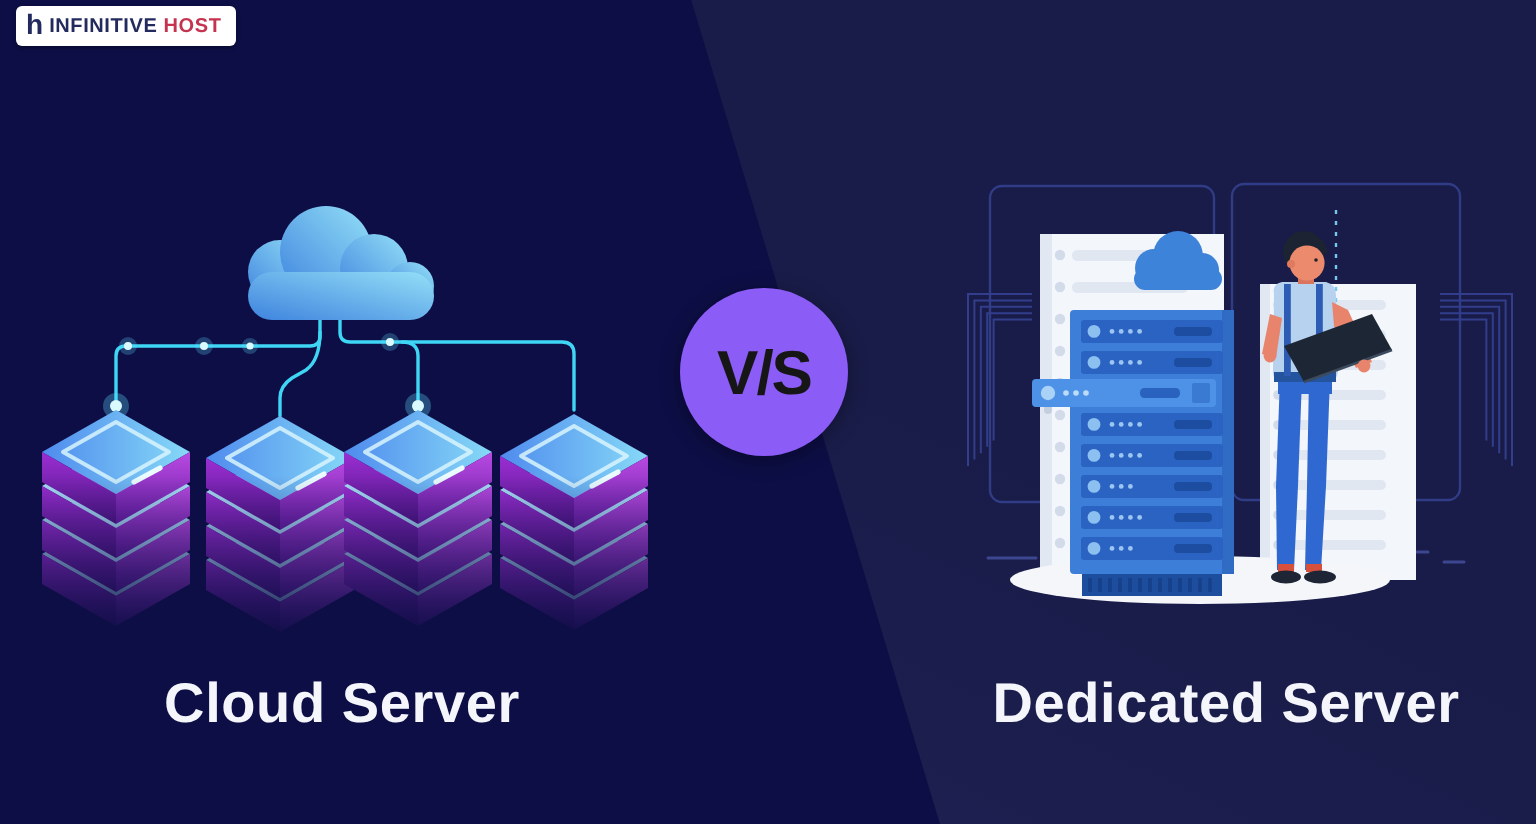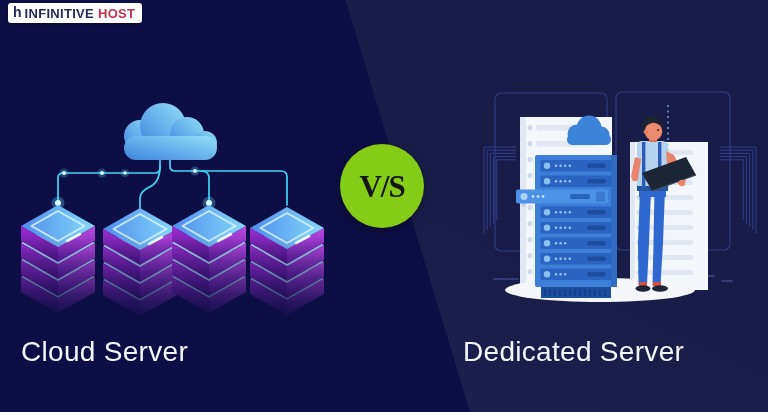--- a/index.html
+++ b/index.html
@@ -12,33 +12,32 @@
     position:absolute;inset:0;
     background:linear-gradient(205deg,#191c48 45%,#1d2050 75%,#2a2f66 100%);
     clip-path:polygon(45% 0%,100% 0%,100% 100%,61.2% 100%);
   }
   .logo{
     position:absolute;left:8px;top:3px;height:20px;background:#ffffff;
     border-radius:3px;display:flex;align-items:center;gap:3px;
     padding:0 7px 0 5px;box-shadow:0 1px 2px rgba(0,0,0,.35);
   }
   .logo-mark{font-weight:900;font-size:14px;color:#232a5e;line-height:1;transform:translateY(-1px);}
-  .logo-text{font-size:13px;font-weight:800;letter-spacing:.3px;color:#232a5e;white-space:nowrap;}
+  .logo-text{font-size:10px;font-weight:800;letter-spacing:.3px;color:#232a5e;white-space:nowrap;}
   .logo-text .host{color:#c5334f;}
   .illu{position:absolute;}
   .vs-circle{
     position:absolute;left:340px;top:144px;width:84px;height:84px;border-radius:50%;
-    background:#84cc16;display:flex;align-items:center;justify-content:center;
+    background:#8b5cf6;display:flex;align-items:center;justify-content:center;
     box-shadow:0 2px 10px rgba(0,0,0,.35);
-    font-family:Liberation Serif, serif;
   }
   .vs-text{font-size:31px;font-weight:900;color:#161616;letter-spacing:-1px;transform:translateY(1px);}
   .section-label{
-    position:absolute;top:336px;width:300px;text-align:left;
-    color:#f4f6fb;font-size:28px;font-weight:400;letter-spacing:.3px;
+    position:absolute;top:336px;width:300px;text-align:center;
+    color:#f4f6fb;font-size:28px;font-weight:700;letter-spacing:.3px;
   }
   .label-left{left:21px;}
   .label-right{left:463px;}
 </style>
 </head>
 <body>
 
 <div class="bg-right"></div>
 
 <div class="logo">

